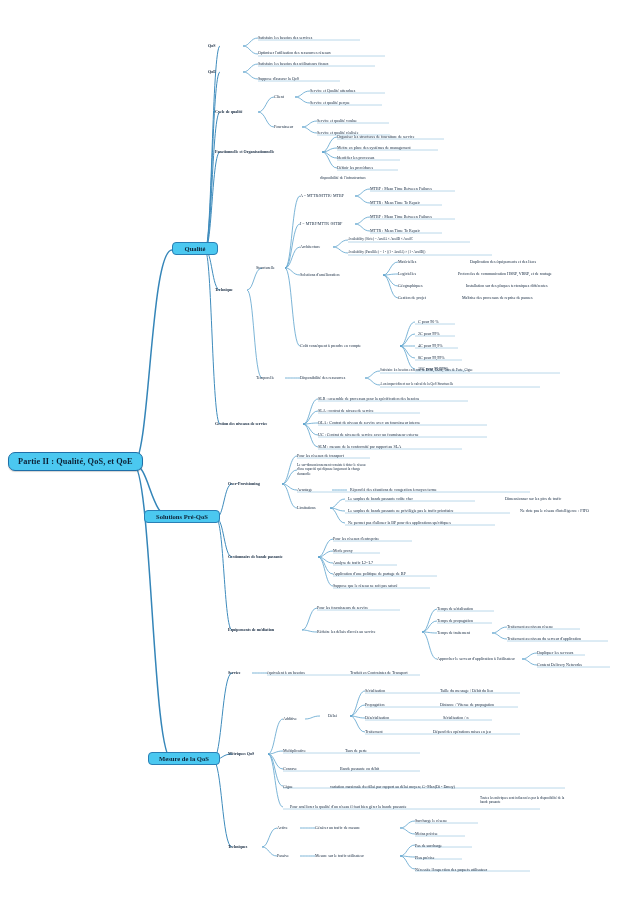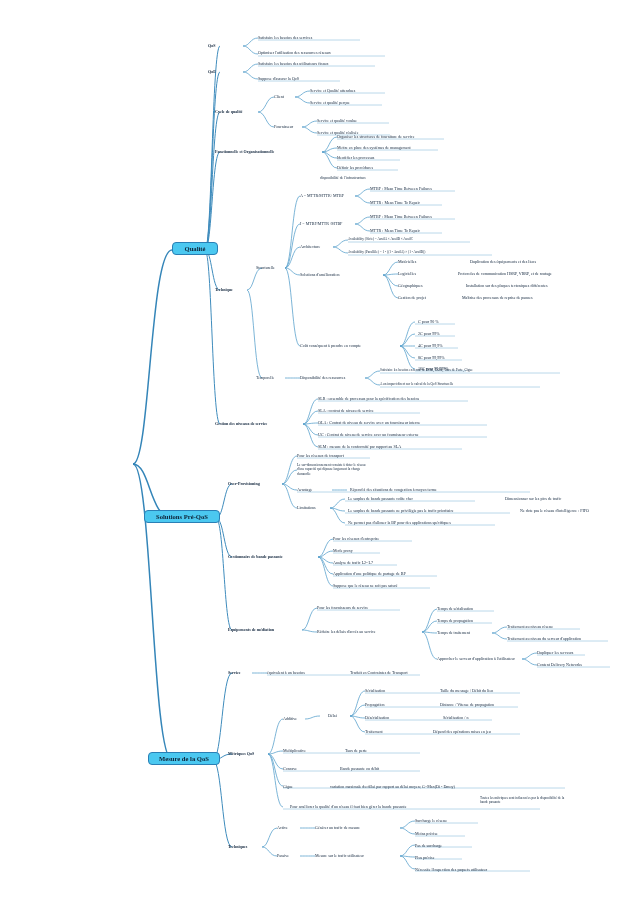--- a/index.html
+++ b/index.html
@@ -235,20 +235,21 @@
     <path d="M283 788 H 565"></path>
     <path d="M283 809 H 540"></path>
     <path d="M415 823 H 478"></path>
         <path d="M415 836 H 465"></path>
     <path d="M415 847 H 472"></path>
         <path d="M415 859 H 462"></path>
     <path d="M415 871 H 530"></path>
   </g>
 </svg>
 
+<div class="root" style="left:8px;top:452px;">Partie II : Qualité, QoS, et QoE</div>
 
 <div class="l1" style="left:172px;top:242px;width:32px;">Qualité</div>
 <div class="l1" style="left:144px;top:510px;width:62px;">Solutions Pré-QoS</div>
 <div class="l1" style="left:148px;top:752px;width:58px;">Mesure de la QoS</div>
 
 <div class="t b" style="left:208px;top:43px;">QoS</div>
 <div class="t" style="left:258px;top:35px;">Satisfaire les besoins des services</div>
 <div class="t" style="left:258px;top:50px;">Optimiser l'utilisation des ressources réseaux</div>
 
 <div class="t b" style="left:208px;top:69px;">QoE</div>

